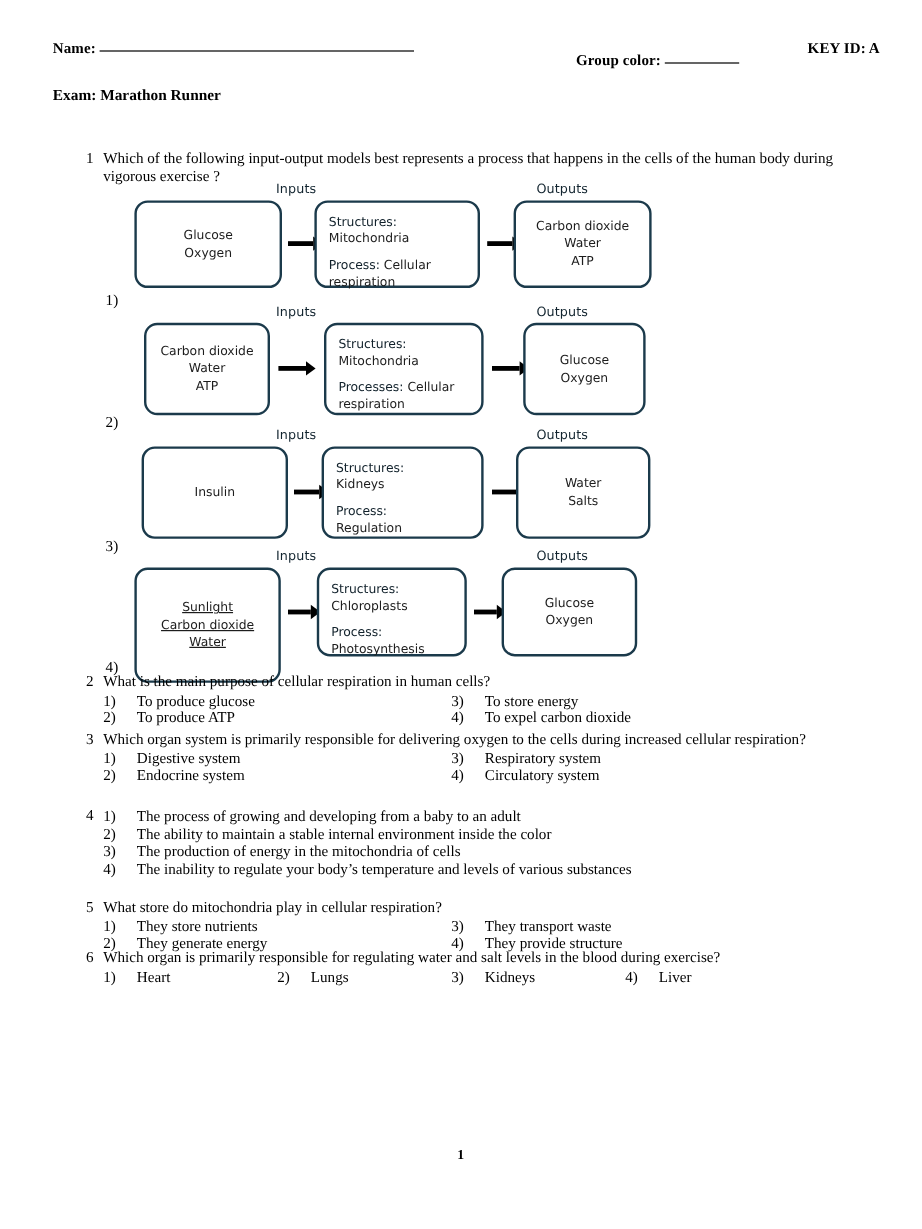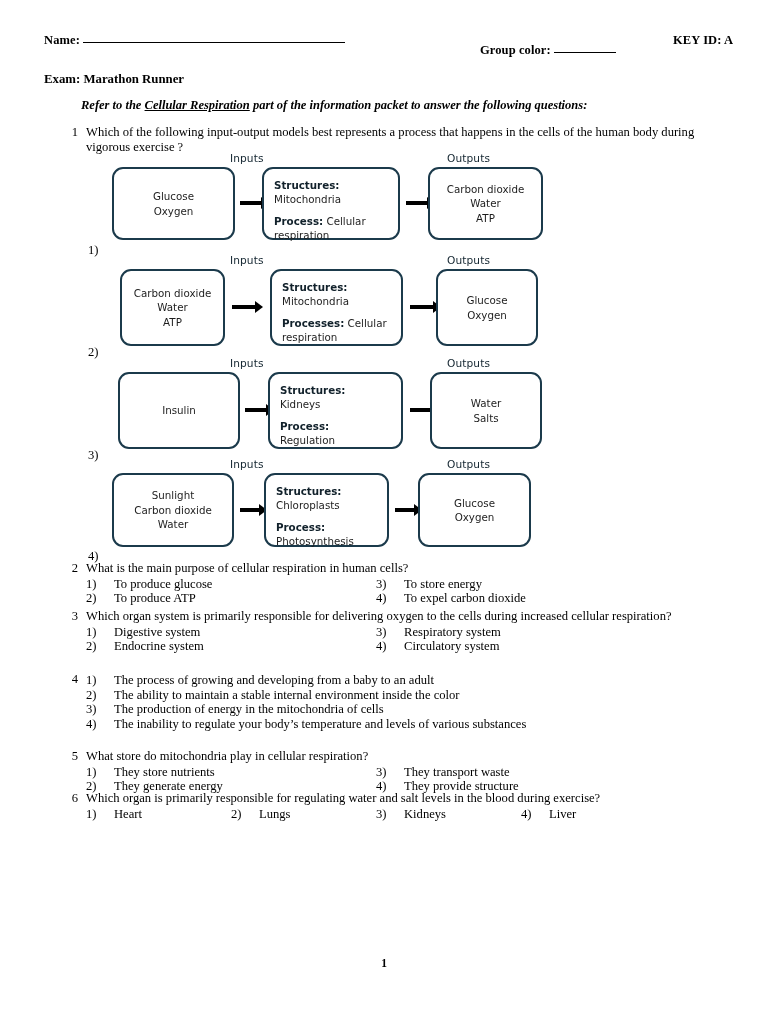--- a/index.html
+++ b/index.html
@@ -170,21 +170,21 @@
   .dbox.center-txt {
     display: flex;
     align-items: center;
     justify-content: center;
     text-align: center;
   }
   .dbox.left-txt {
     padding: 9px 0 0 10px;
     text-align: left;
   }
-  .dbox b { font-weight: bold; color: #11212b; text-align: right; }
+  .dbox b { font-weight: normal; color: #11212b; text-align: right; }
   .dbox .sp { display: block; height: 7px; }
 
   .arrow {
     position: absolute;
     height: 12px;
     display: flex;
     align-items: center;
   }
   .arrow .shaft {
     height: 3.4px;
@@ -218,21 +218,20 @@
   <div class="header-row">
     <span class="hdr-name-label">Name:</span><span class="hdr-rule-long"></span>
     <span class="hdr-group">
       <span>Group color:</span><span class="hdr-rule-short"></span>
     </span>
     <span class="hdr-key">KEY ID:  A</span>
   </div>
 
   <div class="exam-title">Exam: Marathon Runner</div>
 
-  <div class="refer-line"><span>Refer to the </span><u>Cellular Respiration</u><span> part of the information packet to answer the following questions:</span></div>
 
   <div class="q" style="left:60px; top:125px; width:665px;">
     <span class="q-num">1</span>
     <span class="q-text">Which of the following input-output models best represents a process that happens in the cells of the human body during vigorous exercise ?</span>
   </div>
 
   <div class="diagram" style="left:80px; top:152px;">
     <span class="dg-label">1)</span>
     <span class="col-title" style="left:150px; top:0px;">Inputs</span>
     <span class="col-title" style="left:367px; top:0px;">Outputs</span>
@@ -308,21 +307,21 @@
       </div>
     <div class="dbox center-txt" style="left:350px; top:15px; width:112px; height:77px;">
       <span>Water<br>Salts</span>
     </div>
   </div>
 
   <div class="diagram" style="left:80px; top:458px;">
     <span class="dg-label">4)</span>
     <span class="col-title" style="left:150px; top:0px;">Inputs</span>
     <span class="col-title" style="left:367px; top:0px;">Outputs</span>
-    <div class="dbox center-txt" style="left:32px; top:15px; width:122px; height:74px;">
+    <div class="dbox center-txt" style="left:32px; top:15px; width:122px; height:96px;text-decoration:underline;">
       <span>Sunlight<br>Carbon dioxide<br>Water</span>
     </div>
     <div class="arrow" style="left:160px; top:46px; width:27px;">
         <span class="shaft"></span>
         <span class="head"></span>
       </div>
     <div class="dbox left-txt" style="left:184px; top:15px; width:125px; height:74px;">
       <b>Structures:</b><br>
       <span>Chloroplasts</span>
       <span class="sp"></span>

